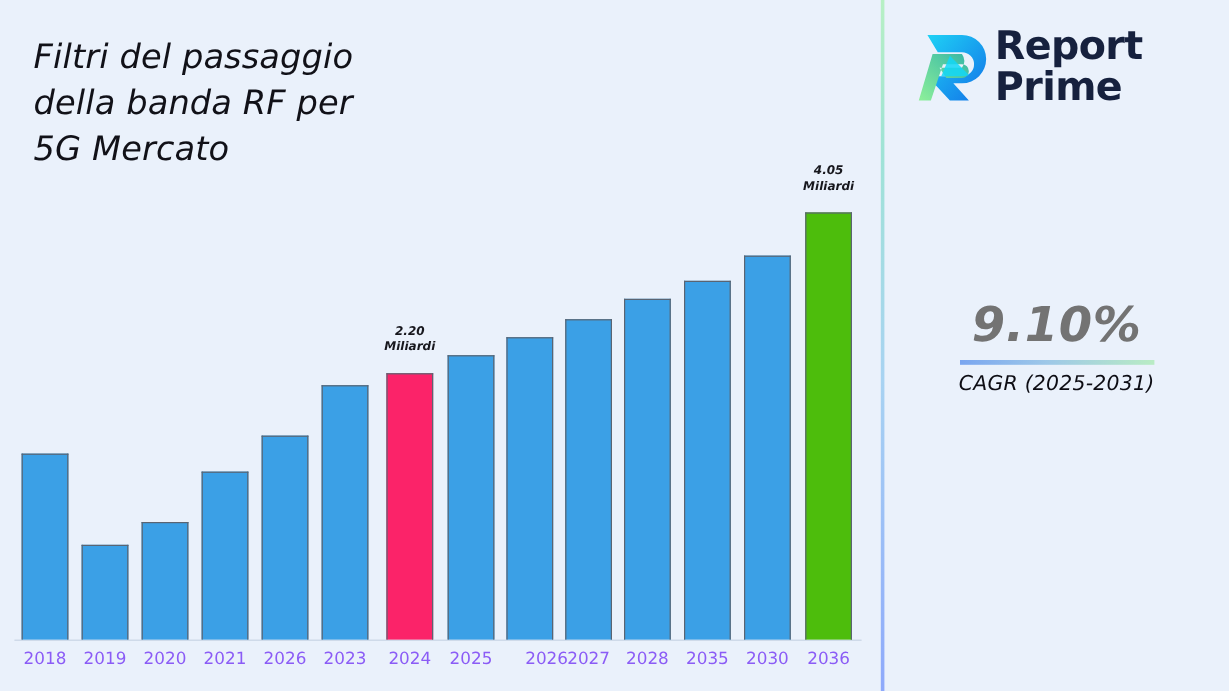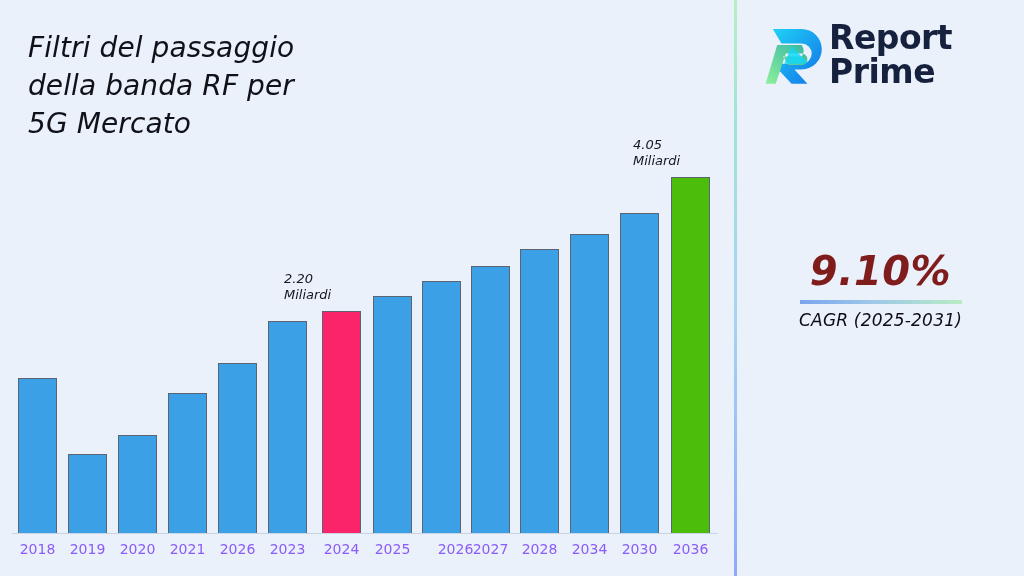--- a/index.html
+++ b/index.html
@@ -56,24 +56,24 @@
     box-sizing: border-box;
     border: 1px solid #5a6472;
     border-bottom: none;
   }
   .bar.blue   { background: #3ba0e6; }
   .bar.pink   { background: #fb2369; }
   .bar.green  { background: #4dbd0c; }
 
   .bar-label {
     position: absolute;
-    text-align: left;
-    font-size: 13px;
-    font-style: italic;
-    font-weight: 400;
+    text-align: center;
+    font-size: 10px;
+    font-style: italic;
+    font-weight: 700;
     color: #17171d;
     line-height: 1.25;
     white-space: pre-line;
     pointer-events: none;
   }
 
   .tick-label {
     position: absolute;
     top: 541px;
     text-align: center;
@@ -118,21 +118,21 @@
   #cagr-block {
     position: absolute;
     left: 0; top: 248px;
     width: 287px;
     text-align: center;
   }
   #cagr-value {
     font-size: 40px;
     font-style: italic;
     font-weight: 600;
-    color: #7f1d1d;
+    color: #737373;
     letter-spacing: 0.5px;
   }
   #cagr-rule {
     margin: 6px auto 6px auto;
     width: 162px; height: 4px;
     background: linear-gradient(to right, #7aa6f0 0%, #9ec8e8 45%, #b9ecc4 100%);
   }
   #cagr-caption {
     font-size: 17px;
     font-style: italic;
@@ -175,21 +175,21 @@
           <div class="tick-label" style="left: 60px; width: 55px;">2019</div>
           <div class="tick-label" style="left: 110px; width: 55px;">2020</div>
           <div class="tick-label" style="left: 160px; width: 55px;">2021</div>
           <div class="tick-label" style="left: 210px; width: 55px;">2026</div>
           <div class="tick-label" style="left: 260px; width: 55px;">2023</div>
           <div class="tick-label" style="left: 314px; width: 55px;">2024</div>
           <div class="tick-label" style="left: 365px; width: 55px;">2025</div>
           <div class="tick-label" style="left: 428px; width: 55px;">2026</div>
           <div class="tick-label" style="left: 463px; width: 55px;">2027</div>
           <div class="tick-label" style="left: 512px; width: 55px;">2028</div>
-          <div class="tick-label" style="left: 562px; width: 55px;">2034</div>
+          <div class="tick-label" style="left: 562px; width: 55px;">2035</div>
           <div class="tick-label" style="left: 612px; width: 55px;">2030</div>
           <div class="tick-label" style="left: 663px; width: 55px;">2036</div>
         </div>
       <div id="annotations-layer">
           <div class="bar-label" style="left: 284px; width: 115px; top: 271px;">2.20
 Miliardi</div>
           <div class="bar-label" style="left: 633px; width: 115px; top: 137px;">4.05
 Miliardi</div>
         </div>
     </div>

